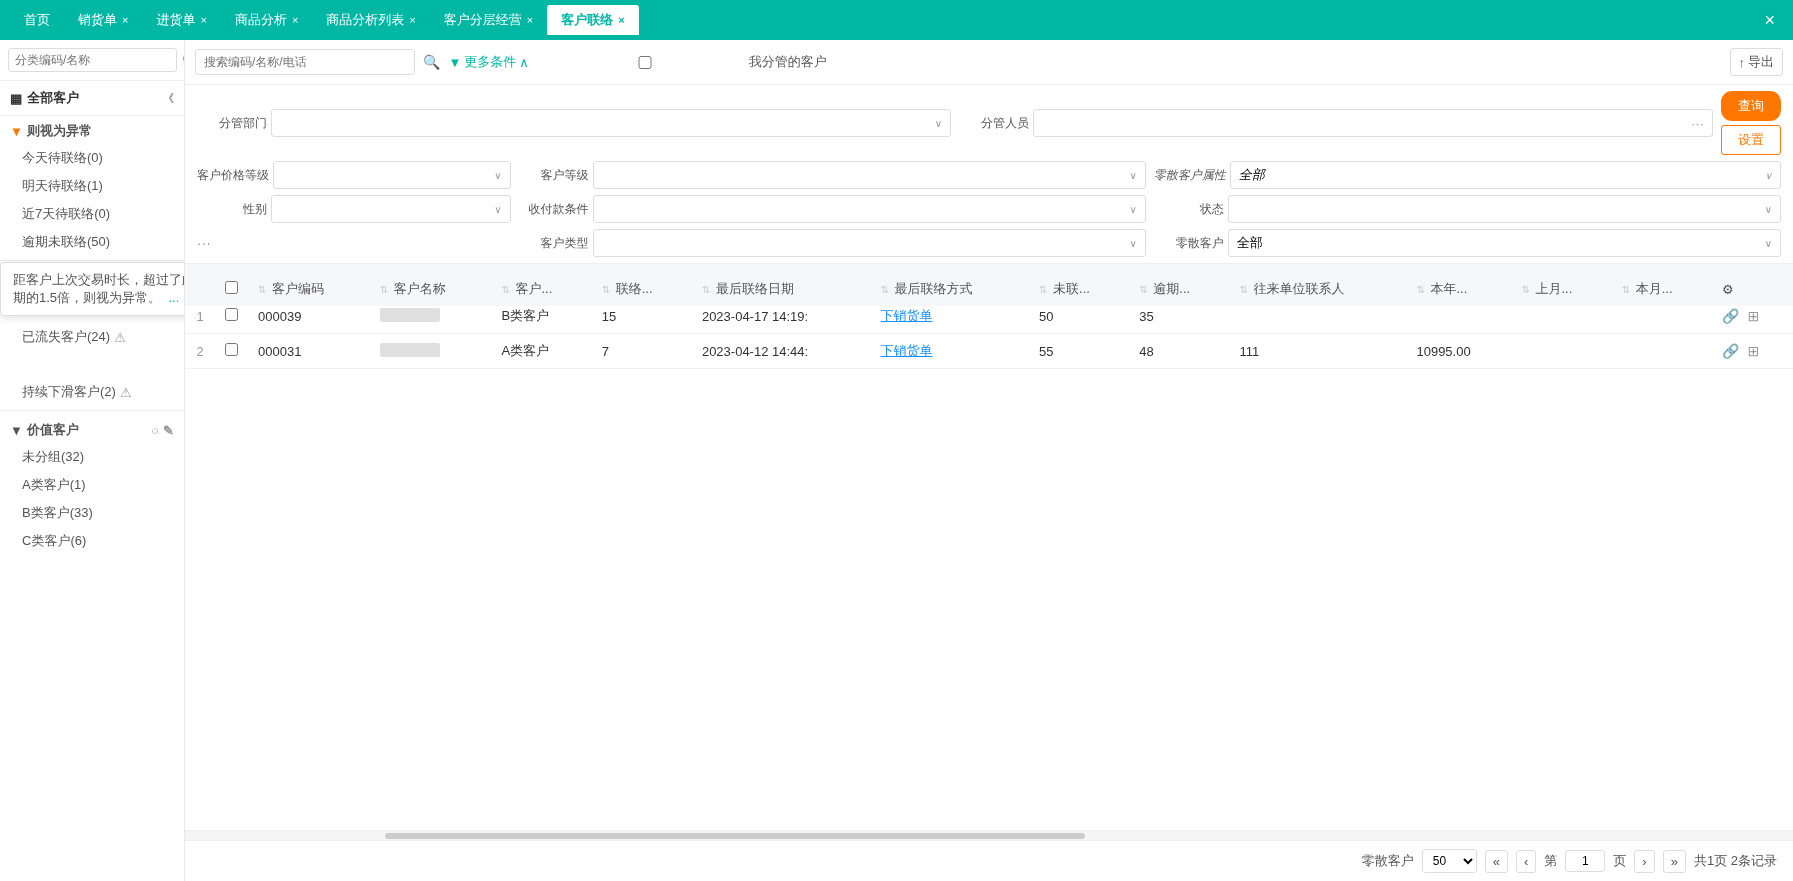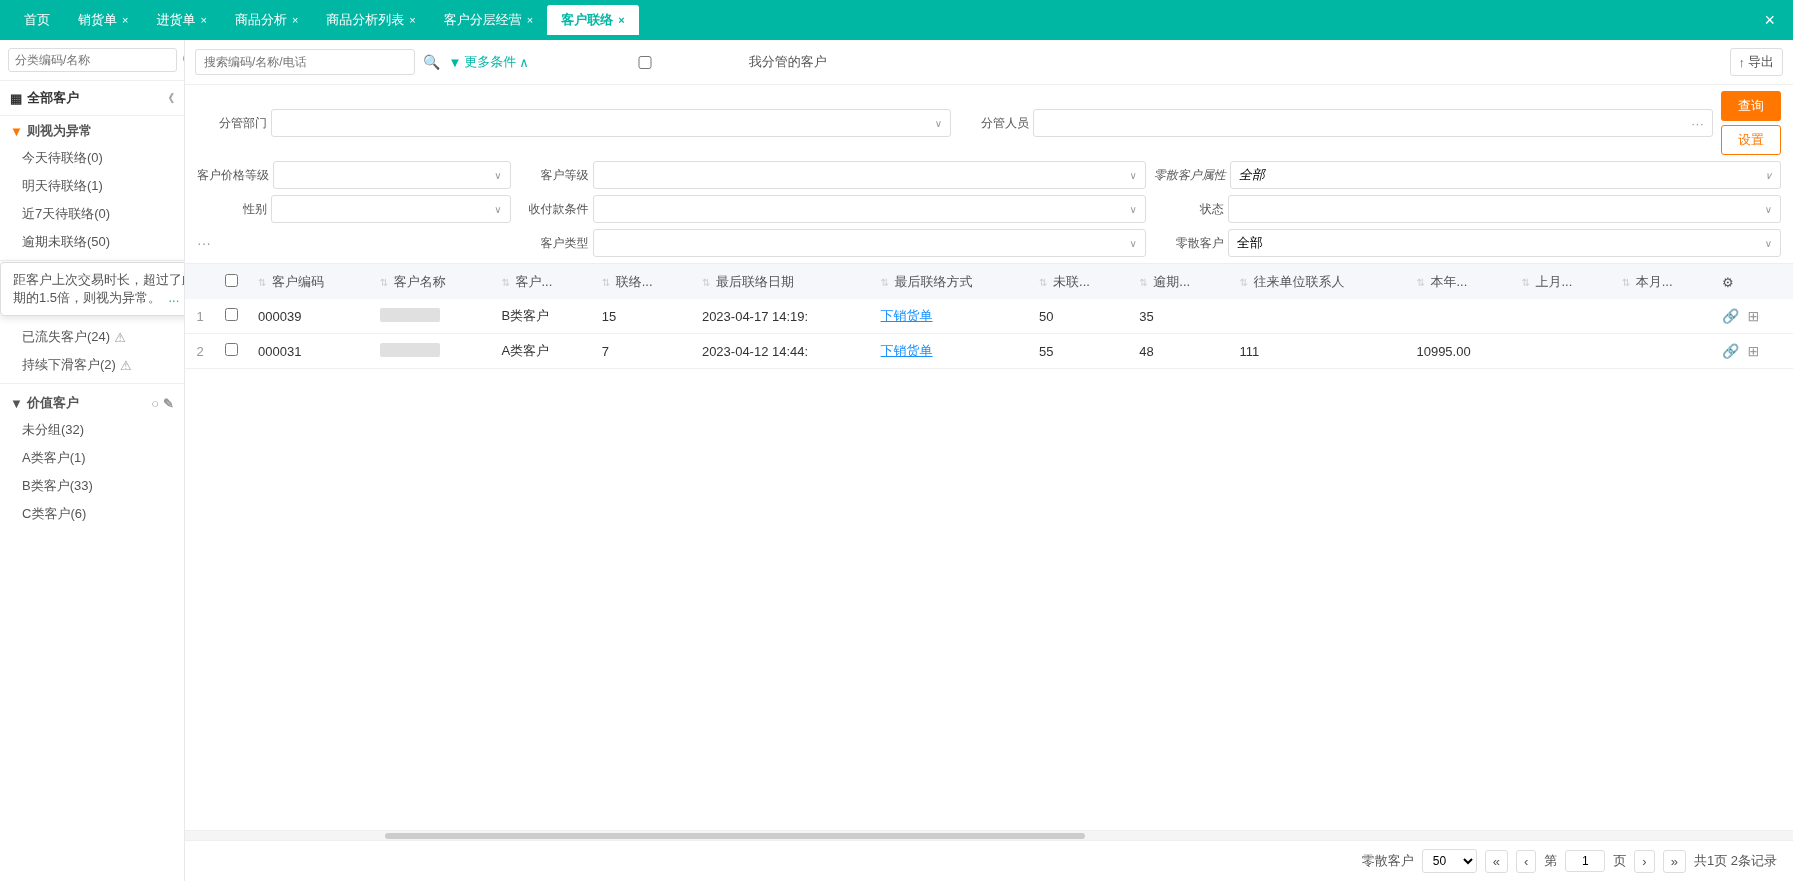--- a/index.html
+++ b/index.html
@@ -131,41 +131,41 @@
       display: flex; align-items: center; justify-content: space-between;
       min-height: 28px;
     }
     .filter-select .caret { color: #999; font-size: 10px; }
     .filter-input {
       flex: 1; border: 1px solid #ddd; border-radius: 3px;
       padding: 4px 8px; font-size: 12px; background: #fff; min-height: 28px;
     }
     .filter-dots { color: #999; cursor: pointer; font-size: 14px; }
     .btn-query {
-      background: #ff7700; color: #fff; border: none; border-radius: 3px;
+      background: #ff7700; color: #fff; border: none; border-radius: 11px;
       padding: 6px 16px; cursor: pointer; font-size: 13px; white-space: nowrap;
     }
     .btn-settings {
       background: #fff; color: #ff7700; border: 1px solid #ff7700; border-radius: 3px;
       padding: 5px 16px; cursor: pointer; font-size: 13px; white-space: nowrap;
     }
     .btn-group { display: flex; flex-direction: column; gap: 4px; }
 
     
     .table-area {
       flex: 1; overflow: auto; background: #fff;
     }
     table {
       width: 100%; border-collapse: collapse; font-size: 12px;
     }
     thead tr { background: #f5f7fa; }
     thead th {
       padding: 8px 10px; text-align: left; color: #555;
       border-bottom: 1px solid #e8e8e8; white-space: nowrap;
-      font-weight: normal; position: sticky; top: 1px; background: #f5f7fa; z-index: 1;
+      font-weight: normal; position: sticky; top: 8px; background: #f5f7fa; z-index: 1;
     }
     thead th .sort-icon { color: #ccc; font-size: 10px; margin-right: 2px; }
     tbody tr { border-bottom: 1px solid #f0f0f0; }
     tbody td { padding: 8px 10px; color: #333; white-space: nowrap; }
     tbody td.link-cell { color: #1890ff; cursor: pointer; text-decoration: underline; }
     tbody td .action-icons { display: flex; gap: 8px; }
     tbody td .action-icon { color: #999; cursor: pointer; font-size: 14px; }
 
     .checkbox-col { width: 30px; }
     .num-col { width: 30px; color: #999; text-align: center; }
@@ -273,21 +273,21 @@
     </div>
 
     <div class="sidebar-item" style="display:flex;align-items:center;gap:4px;">
       <span>流失预警客户(3)</span>
       <span style="color:#999;">⚠</span>
     </div>
     <div class="sidebar-item" style="display:flex;align-items:center;gap:4px;">
       <span>已流失客户(24)</span>
       <span style="color:#999;">⚠</span>
     </div>
-    <div class="sidebar-item" style="display:flex;align-items:center;gap:4px;">
+    <div class="sidebar-item" style="display:flex;align-items:center;gap:4px;margin-top:27px;">
       <span>持续下滑客户(2)</span>
       <span style="color:#999;">⚠</span>
     </div>
 
     <div class="sidebar-divider"></div>
 
     <div class="sidebar-value-group">
       <span class="arrow">▼</span>
       <span>价值客户</span>
       <div class="edit-icons">

